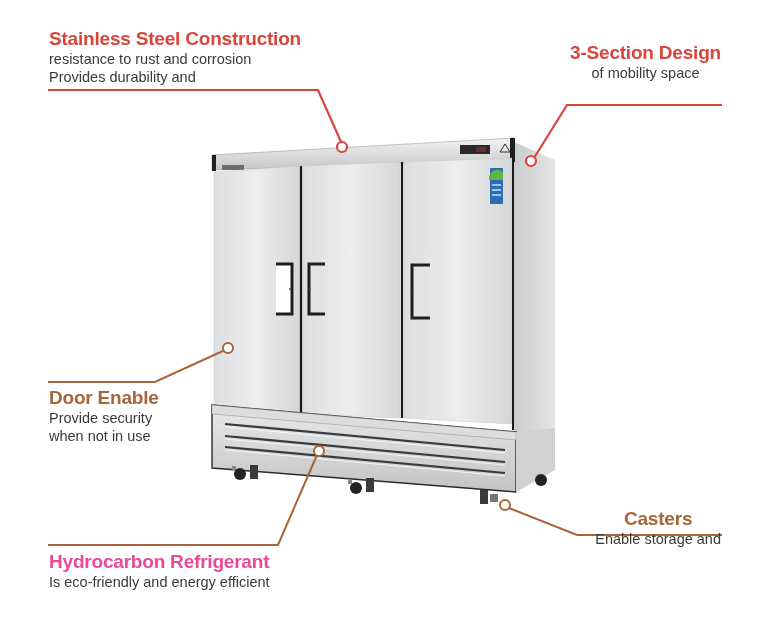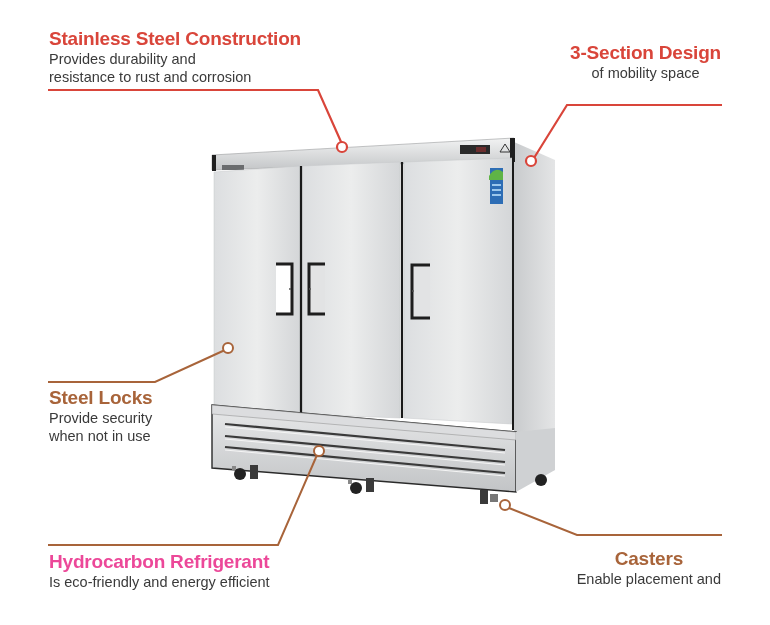--- a/index.html
+++ b/index.html
@@ -117,36 +117,36 @@
 
   <polyline points="48,545 278,545 317,455" fill="none" stroke="#a8643a" stroke-width="2"></polyline>
   <circle cx="319" cy="451" r="5" fill="#fff" stroke="#a8643a" stroke-width="2"></circle>
 
   <polyline points="722,535 577,535 509,508" fill="none" stroke="#a8643a" stroke-width="2"></polyline>
   <circle cx="505" cy="505" r="5" fill="#fff" stroke="#a8643a" stroke-width="2"></circle>
 </svg>
 
 <div class="callout" style="left:49px; top:28px;">
   <h2 style="color:#d9453a;">Stainless Steel Construction</h2>
+  <p>resistance to rust and corrosion</p>
   <p>Provides durability and</p>
-  <p>resistance to rust and corrosion</p>
 </div>
 
 <div class="callout right" style="right:49px; top:42px;">
   <h2 style="color:#d9453a;">3-Section Design</h2>
   <p>of mobility space</p>
 </div>
 
 <div class="callout" style="left:49px; top:387px;">
-  <h2 style="color:#a8643a;">Steel Locks</h2>
+  <h2 style="color:#a8643a;">Door Enable</h2>
   <p>Provide security</p>
   <p>when not in use</p>
 </div>
 
 <div class="callout" style="left:49px; top:551px;">
   <h2 style="color:#ec4899;">Hydrocarbon Refrigerant</h2>
   <p>Is eco-friendly and energy efficient</p>
 </div>
 
-<div class="callout right" style="right:49px; top:548px;">
+<div class="callout right" style="right:49px; top:508px;">
   <h2 style="color:#a8643a;">Casters</h2>
-  <p>Enable placement and</p>
+  <p>Enable storage and</p>
 </div>
 
 </body></html>

